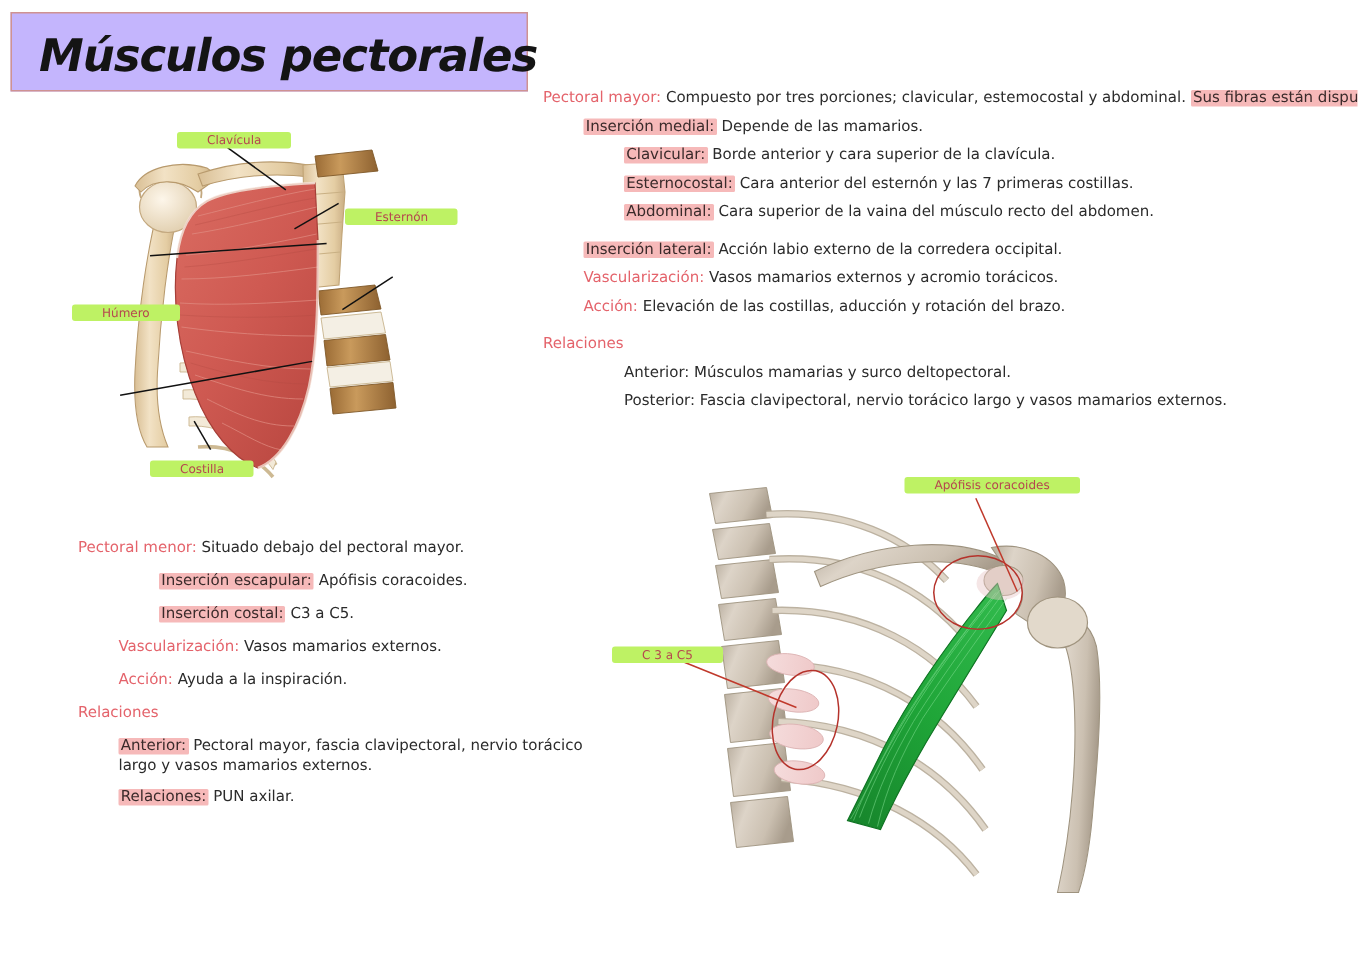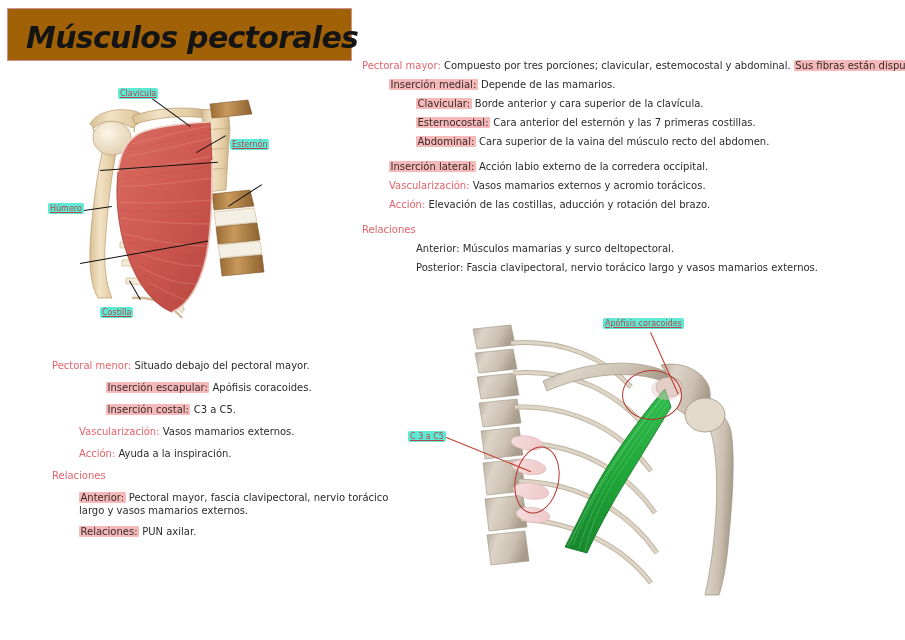--- a/index.html
+++ b/index.html
@@ -8,21 +8,21 @@
     background:#ffffff;
     font-family:"DejaVu Sans", sans-serif;
     overflow:hidden;
     position:relative;
   }
   .page{position:absolute;inset:0;}
 
   
   .title-banner{
     position:absolute;left:7px;top:8px;width:345px;height:53px;
-    background:#a16207;
+    background:#c4b5fd;
     border:1.6px solid #cf9292;
     box-sizing:border-box;
   }
   .title-text{
     position:absolute;left:18px;top:11px;
     font-family:"DejaVu Sans", sans-serif;
     font-size:30px;font-weight:bold;font-style:italic;
     letter-spacing:-0.7px;
     color:#141414;
     white-space:nowrap;
@@ -45,25 +45,24 @@
     padding:0 1.5px;
     border-radius:1px;
   }
 
   
   .fig-label{
     position:absolute;
     font-family:"DejaVu Sans", sans-serif;
     font-size:8px;
     color:#b5474f;
-    background:#5eead4;
-    padding:1px 2px;
+    background:#bef264;
+    padding:1px 20px;
     border-radius:2px;
     white-space:nowrap;
-    text-decoration:underline;
   }
   .leader{position:absolute;background:#111;transform-origin:0 0;height:1px;}
   .leader-red{position:absolute;background:#c0392b;transform-origin:0 0;height:1px;}
 
   
   #fig-pec-major{position:absolute;left:60px;top:98px;width:205px;height:225px;}
   #fig-pec-minor{position:absolute;left:455px;top:315px;width:290px;height:285px;}
 
   .red-circle{
     position:absolute;border:1.4px solid #b5322b;border-radius:50%;

